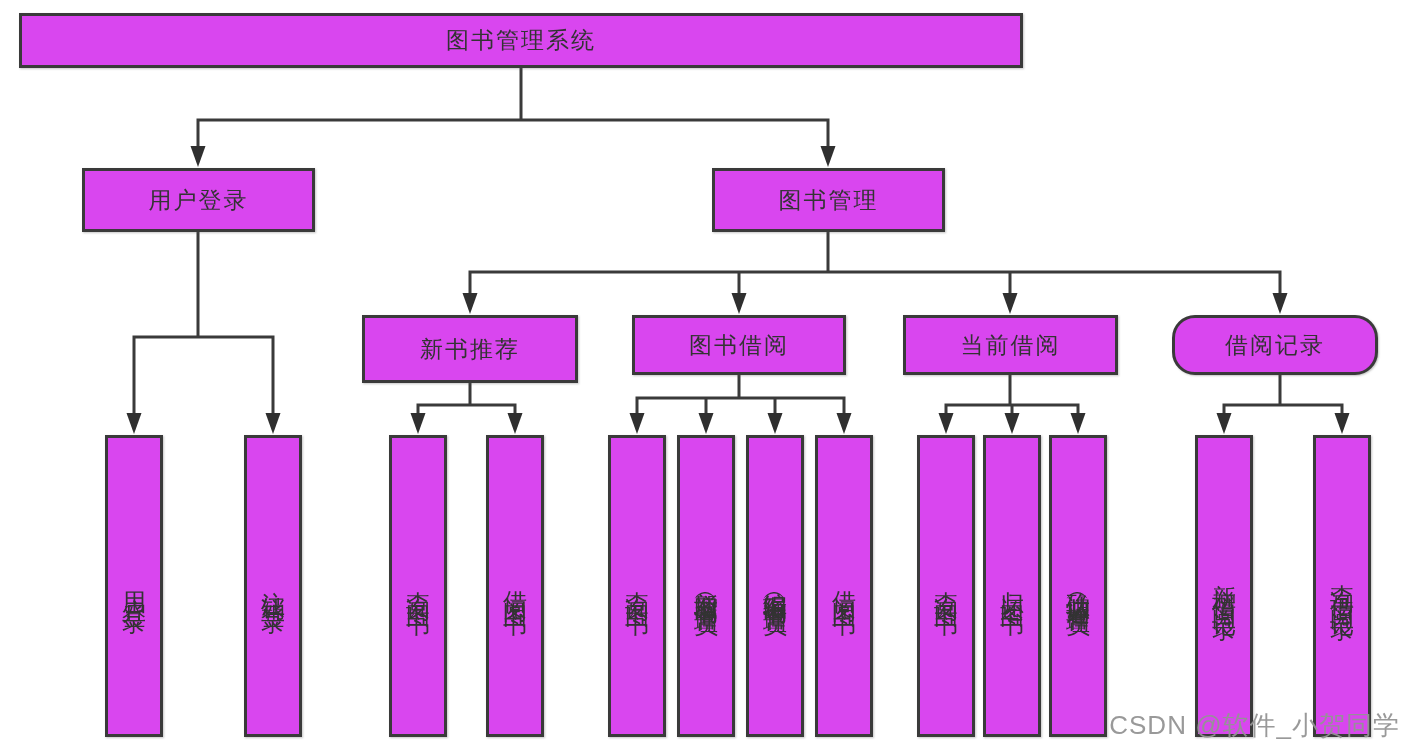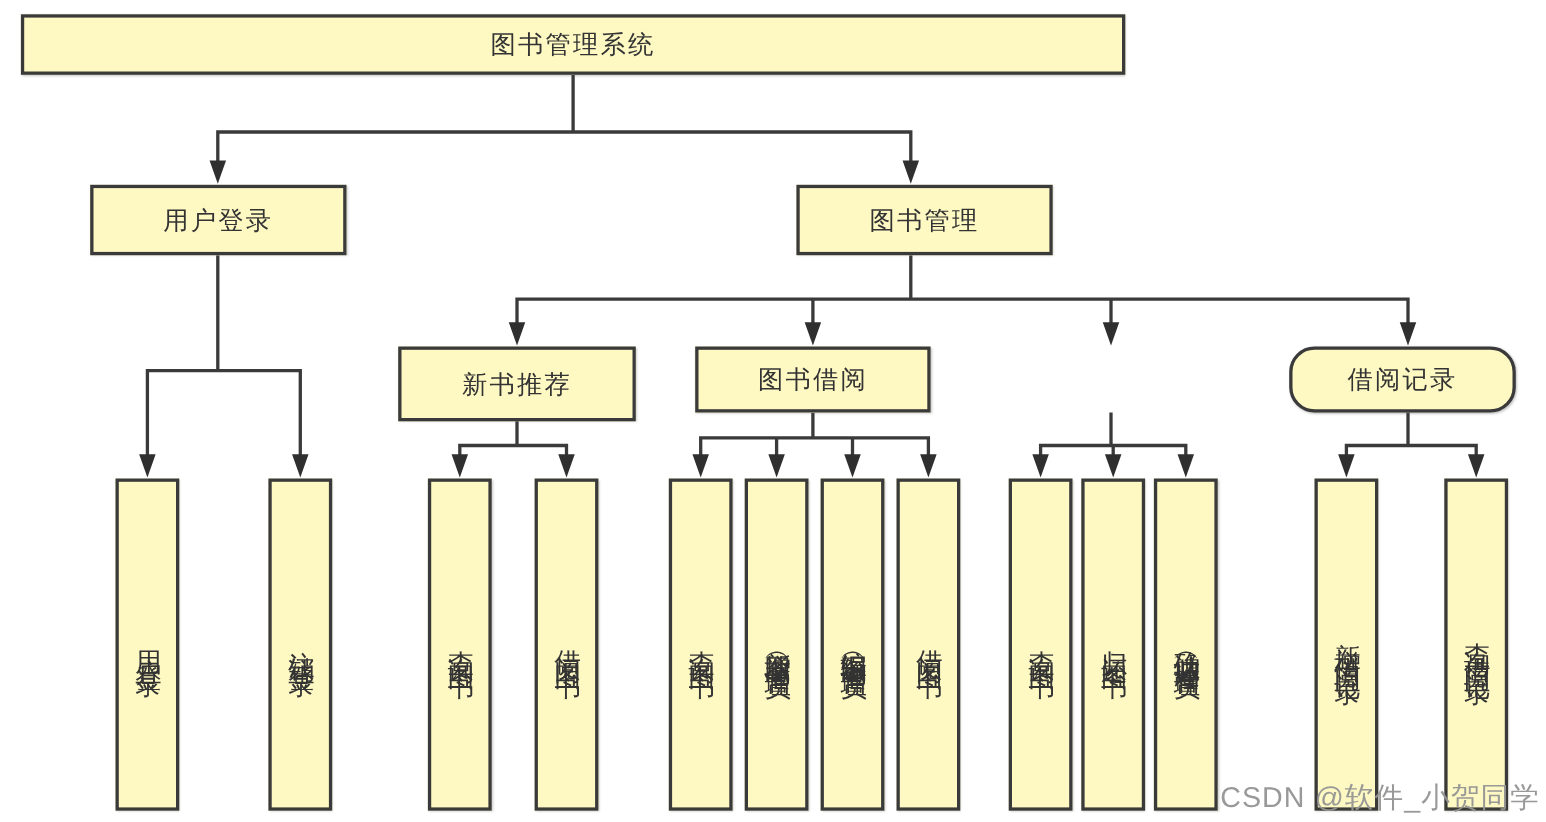--- a/index.html
+++ b/index.html
@@ -7,21 +7,21 @@
     width: 1405px; height: 747px;
     background: #ffffff;
     font-family: "Liberation Sans", sans-serif;
     position: relative;
     overflow: hidden;
   }
   #canvas { position: absolute; inset: 0; width: 1405px; height: 747px; }
   svg.wires { position: absolute; left: 0; top: 0; z-index: 1; }
   .node {
     position: absolute;
-    background: #fef9c3;
+    background: #d946ef;
     border: 3px solid #3a3a3a;
     box-sizing: border-box;
     color: #333333;
     z-index: 2;
     box-shadow: 1px 1px 2px rgba(90,90,90,0.35);
   }
   .h {
     display: flex; align-items: center; justify-content: center;
     font-size: 23px; letter-spacing: 2px; white-space: nowrap;
   }
@@ -78,24 +78,25 @@
       <polygon points="1004.5,413 1019.5,413 1012,434"></polygon>
       <polygon points="1070.5,413 1085.5,413 1078,434"></polygon>
       <polygon points="1216.5,413 1231.5,413 1224,434"></polygon>
       <polygon points="1334.5,413 1349.5,413 1342,434"></polygon>
     </g>
   </svg>
 
   <div class="node h" style="left:19px; top:13px; width:1004px; height:55px;">图书管理系统</div>
 
   <div class="node h" style="left:82px; top:168px; width:233px; height:64px;">用户登录</div>
-  <div class="node h" style="left:712px; top:168px; width:233px; height:64px;margin-left:12px;">图书管理</div>
+  <div class="node h" style="left:712px; top:168px; width:233px; height:64px;">图书管理</div>
 
   <div class="node h" style="left:362px; top:315px; width:216px; height:68px;">新书推荐</div>
   <div class="node h" style="left:632px; top:315px; width:214px; height:60px;">图书借阅</div>
+  <div class="node h" style="left:903px; top:315px; width:215px; height:60px;">当前借阅</div>
   <div class="node h" style="left:1172px; top:315px; width:206px; height:60px;border-radius:23px;">借阅记录</div>
 
   <div class="node v" style="left:105px; top:435px; width:58px; height:302px;">用户登录</div>
   <div class="node v" style="left:244px; top:435px; width:58px; height:302px;">注销登录</div>
 
   <div class="node v" style="left:389px; top:435px; width:58px; height:302px;">查询图书</div>
   <div class="node v" style="left:486px; top:435px; width:58px; height:302px;">借阅图书</div>
 
   <div class="node v" style="left:608px; top:435px; width:58px; height:302px;">查询图书</div>
   <div class="node v tight" style="left:677px; top:435px; width:58px; height:302px;">新增图书（管理员）</div>

